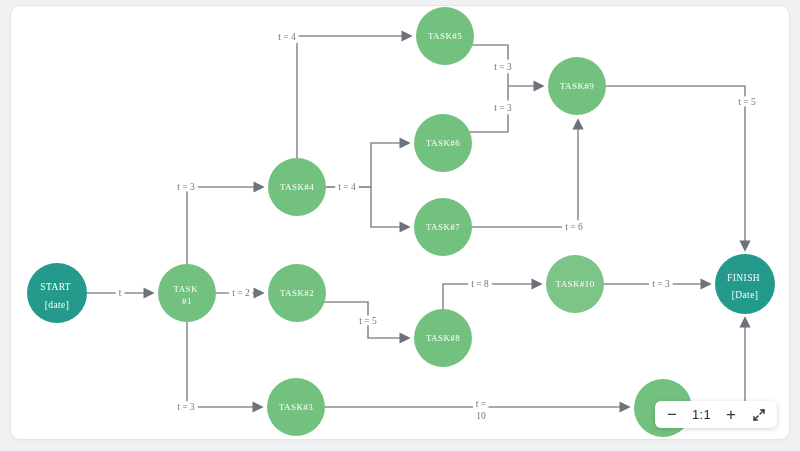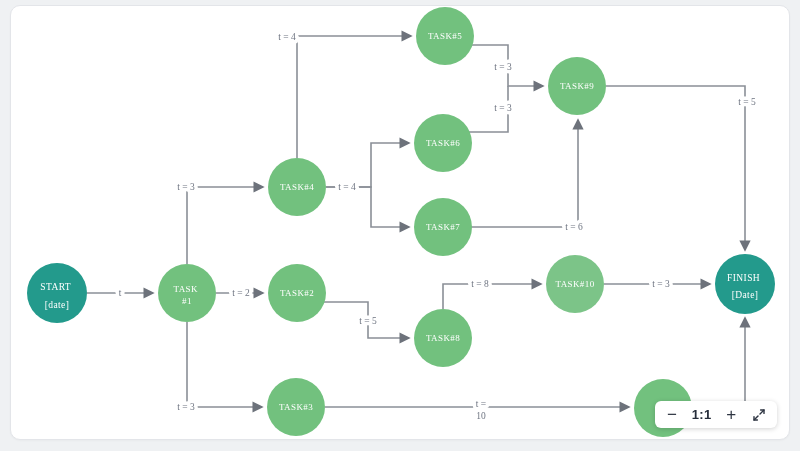--- a/index.html
+++ b/index.html
@@ -32,21 +32,21 @@
     box-shadow:0 1px 5px rgba(0,0,0,.18);
     display:flex;align-items:center;justify-content:space-between;
     padding:0 10px;box-sizing:border-box;
   }
   .zoom-btn{
     border:none;background:transparent;color:#2e3542;cursor:pointer;
     font-family:"Liberation Sans",sans-serif;font-size:17px;line-height:1;
     padding:0 2px;display:flex;align-items:center;
   }
   .zoom-level{
-    color:#262d3a;font-size:13px;font-weight:700;letter-spacing:.3px;
+    color:#262d3a;font-size:13px;font-weight:400;letter-spacing:.3px;
   }
 </style>
 </head>
 <body>
 
 <div class="canvas-card"></div>
 
 <svg class="diagram" width="800" height="451" viewBox="0 0 800 451">
   <defs>
     <marker id="arrow" viewBox="0 0 10 10" refX="8.5" refY="5" markerWidth="7" markerHeight="7" orient="auto-start-reverse">

